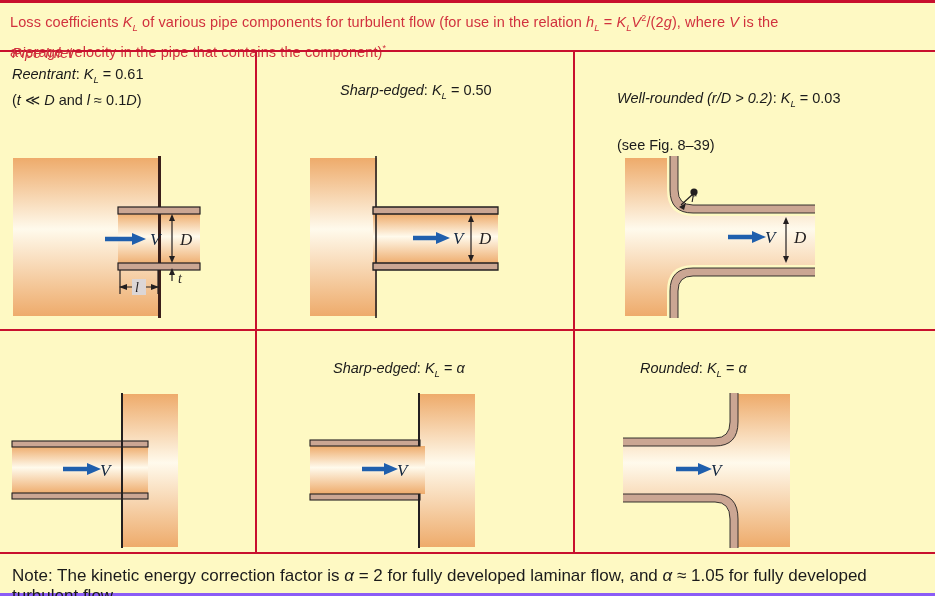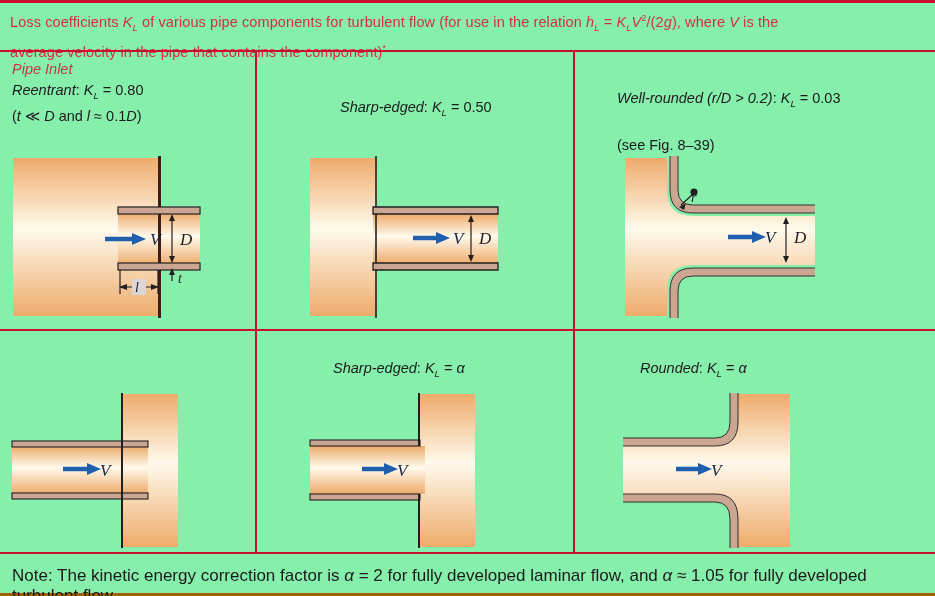--- a/index.html
+++ b/index.html
@@ -6,23 +6,23 @@
   body{
     width:935px;height:596px;
     background:#dcd6d6;
     font-family:"Liberation Sans", sans-serif;
     overflow:hidden;
     position:relative;
   }
   .table-wrap{
     position:absolute;inset:0;
     border-top:3px solid #c8102e;
-    border-bottom:3px solid #a16207;
+    border-bottom:3px solid #8b5cf6;
     box-sizing:border-box;
-    background:#86efac;
+    background:#fef9c3;
   }
   
   .caption{
     position:absolute;left:10px;top:5px;width:915px;
     color:#d1313e;
     font-size:14.5px;line-height:21px;
     letter-spacing:.1px;
   }
   .caption i{font-style:italic;}
   .sup{font-size:9px;vertical-align:super;}
@@ -77,29 +77,29 @@
   </div>
 
   <div class="hr-top"></div>
   <div class="hr-mid"></div>
   <div class="hr-note"></div>
   <div class="vline a"></div>
   <div class="vline b"></div>
   <div class="vline c"></div>
   <div class="vline d"></div>
 
-  <div class="cell-head" style="left:12px;top:56px;">
+  <div class="cell-head" style="left:12px;top:40px;">
     <span class="cat">Pipe Inlet</span><br>
     <span>
-      <span>Reentrant</span><span class="roman">: </span><i>K</i><span class="sub">L</span><span class="roman"> = </span><span class="roman">0.80</span>
+      <span>Reentrant</span><span class="roman">: </span><i>K</i><span class="sub">L</span><span class="roman"> = </span><span class="roman">0.61</span>
     </span><br>
     <span class="roman">(<i>t</i> ≪ <i>D</i> and <i>l</i> ≈ 0.1<i>D</i>)</span>
   </div>
 
-  <div class="cell-head" style="left:340px;top:77px;margin-top:17px;">
+  <div class="cell-head" style="left:340px;top:77px;">
     <span>Sharp-edged</span><span class="roman">: </span><i>K</i><span class="sub">L</span><span class="roman"> = </span><span class="roman">0.50</span>
   </div>
 
   <div class="cell-head" style="left:617px;top:56px;margin-top:29px;">
     <span><span>Well-rounded (r/D &gt; 0.2)</span><span class="roman">: </span><i>K</i><span class="sub">L</span><span class="roman"> = </span><span class="roman">0.03</span></span><br>
     <br>
     <span class="roman">(see Fig. 8–39)</span>
   </div>
 
   <div class="fig" style="left:0px;top:145px;">

